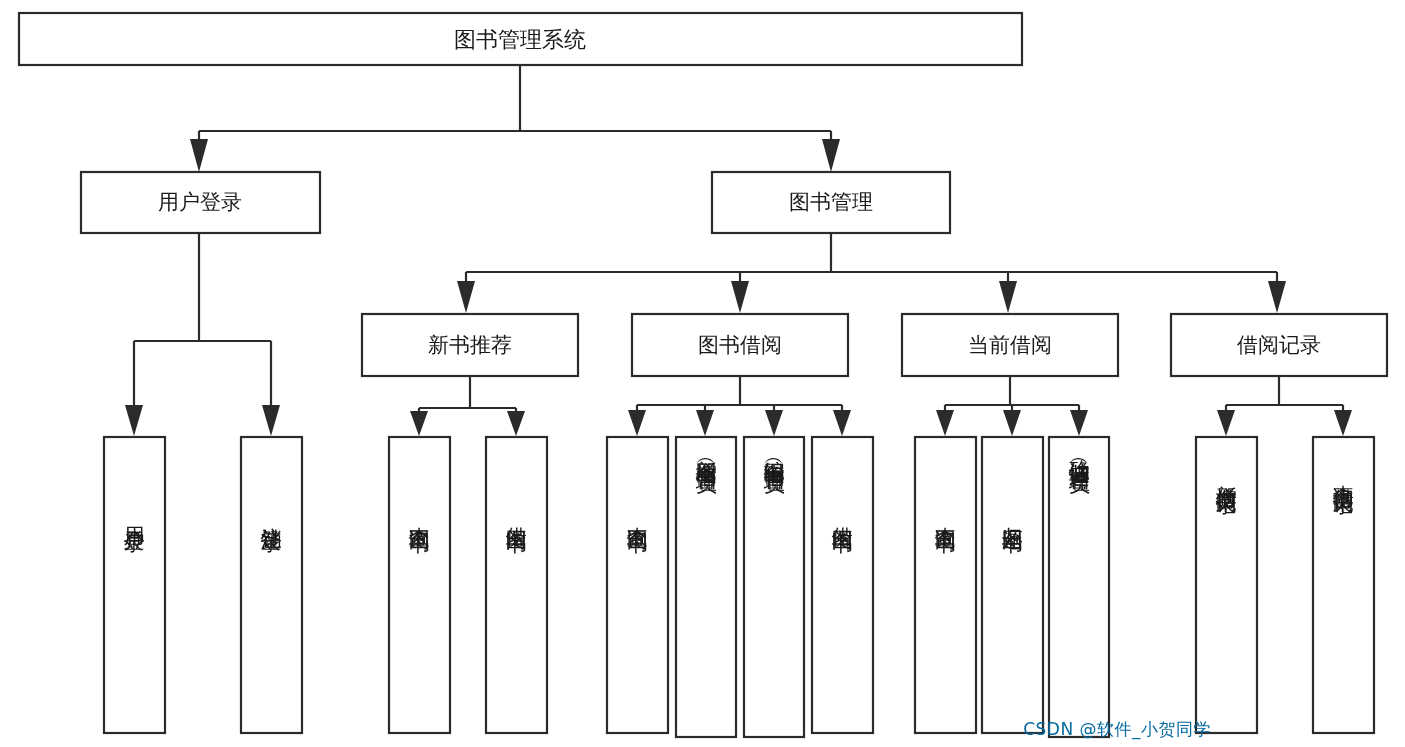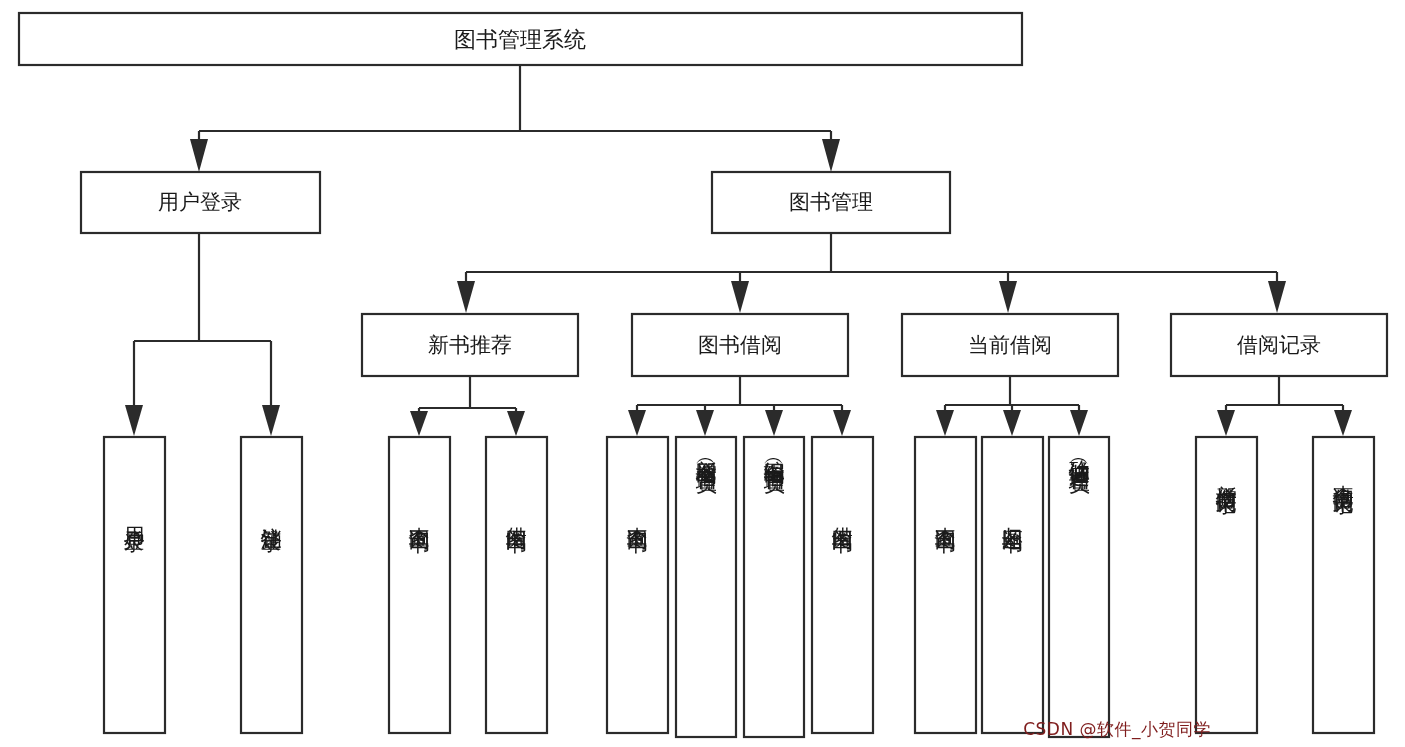--- a/index.html
+++ b/index.html
@@ -66,21 +66,21 @@
     text-align: center;
     pointer-events: none;
     transform: translateX(-50%);
   }
   .watermark {
     position: absolute;
     right: 8px;
     bottom: 6px;
     font-family: "DejaVu Sans", "Liberation Sans", sans-serif;
     font-size: 17px;
-    color: #7f1d1d;
+    color: #0369a1;
     letter-spacing: 0.5px;
     white-space: nowrap;
   }
 </style>
 </head>
 <body>
 
 <div id="diagram-root">
 
   <svg id="flowchart" viewBox="0 0 1405 747" xmlns="http://www.w3.org/2000/svg">

